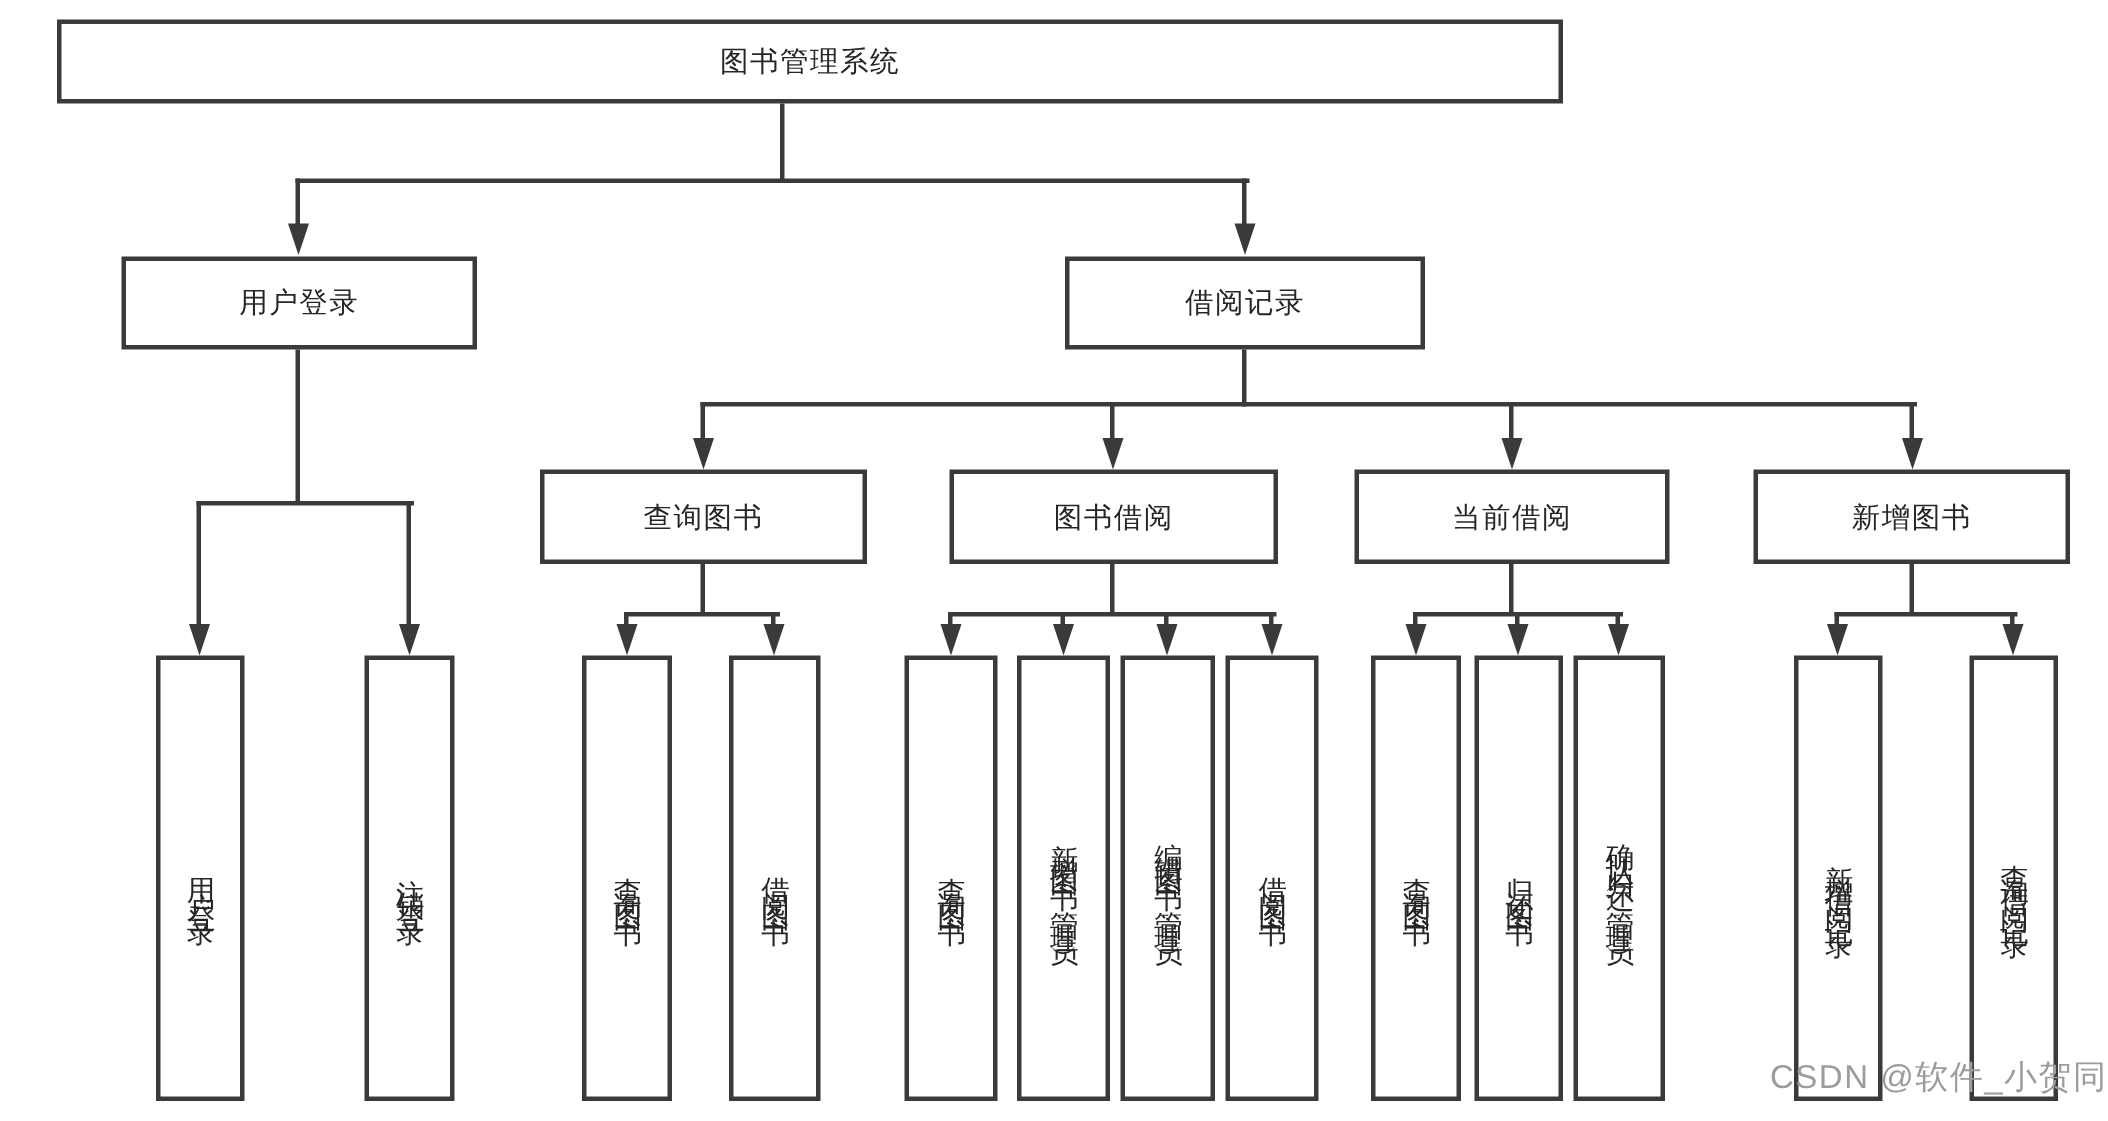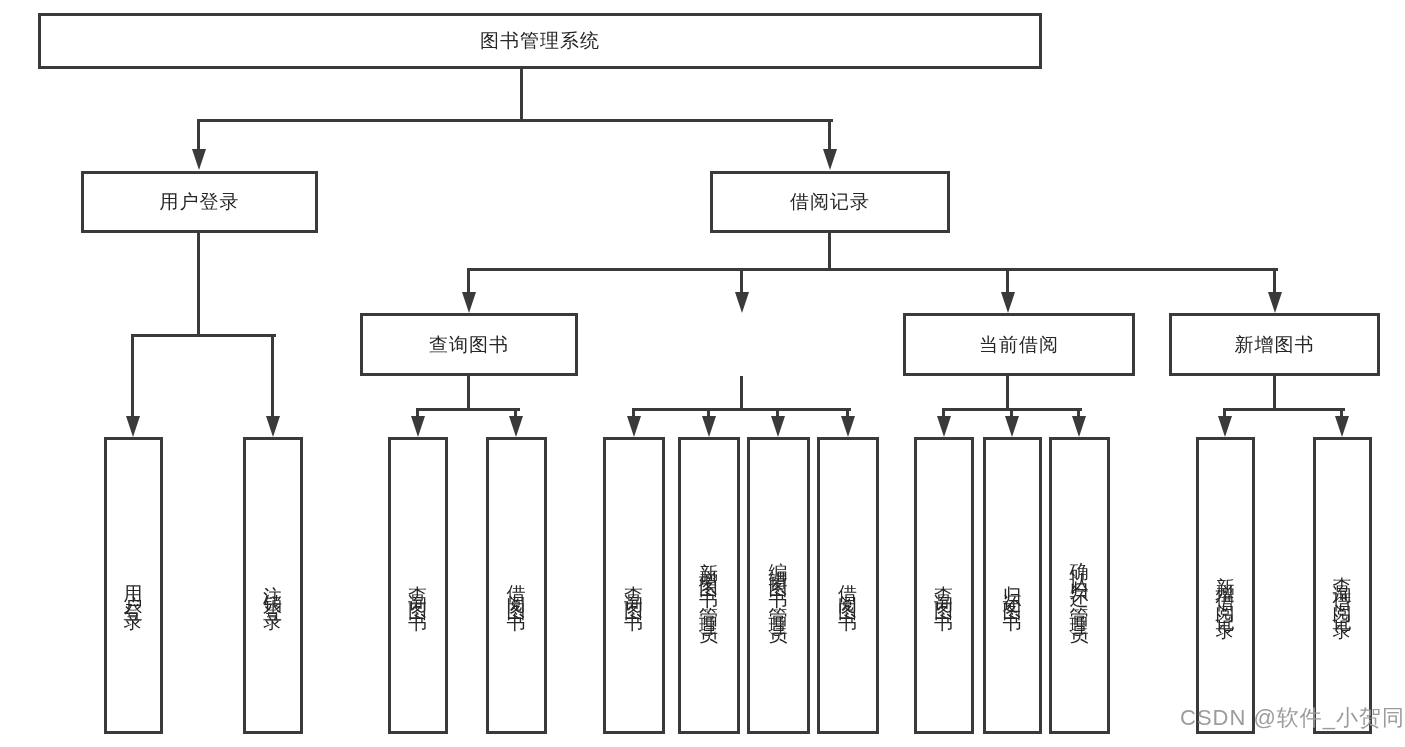--- a/index.html
+++ b/index.html
@@ -86,21 +86,24 @@
   <div class="vl" style="left:740px;top:268px;height:28px;"></div>
   <div class="arrow" style="left:735px;top:292px;"></div>
   <div class="vl" style="left:1006px;top:268px;height:28px;"></div>
   <div class="arrow" style="left:1001px;top:292px;"></div>
   <div class="vl" style="left:1273px;top:268px;height:28px;"></div>
   <div class="arrow" style="left:1268px;top:292px;"></div>
 
   <div class="box" style="left:360px;top:313px;width:218px;height:63px;">
     <span>查询图书</span>
   </div>
-  <div class="box" style="left:903px;top:313px;width:232px;height:63px;">
+  <div class="box" style="left:633px;top:313px;width:219px;height:63px;">
+    <span>图书借阅</span>
+  </div>
+  <div class="box" style="left:903px;top:313px;width:210px;height:63px;">
     <span>当前借阅</span>
   </div>
   <div class="box" style="left:1169px;top:313px;width:211px;height:63px;">
     <span>新增图书</span>
   </div>
 
   <div class="vl" style="left:467px;top:376px;height:33px;"></div>
   <div class="hl" style="left:416px;top:408px;width:104px;"></div>
   <div class="vl" style="left:416px;top:408px;height:10px;"></div>
   <div class="arrow" style="left:411px;top:416px;"></div>

